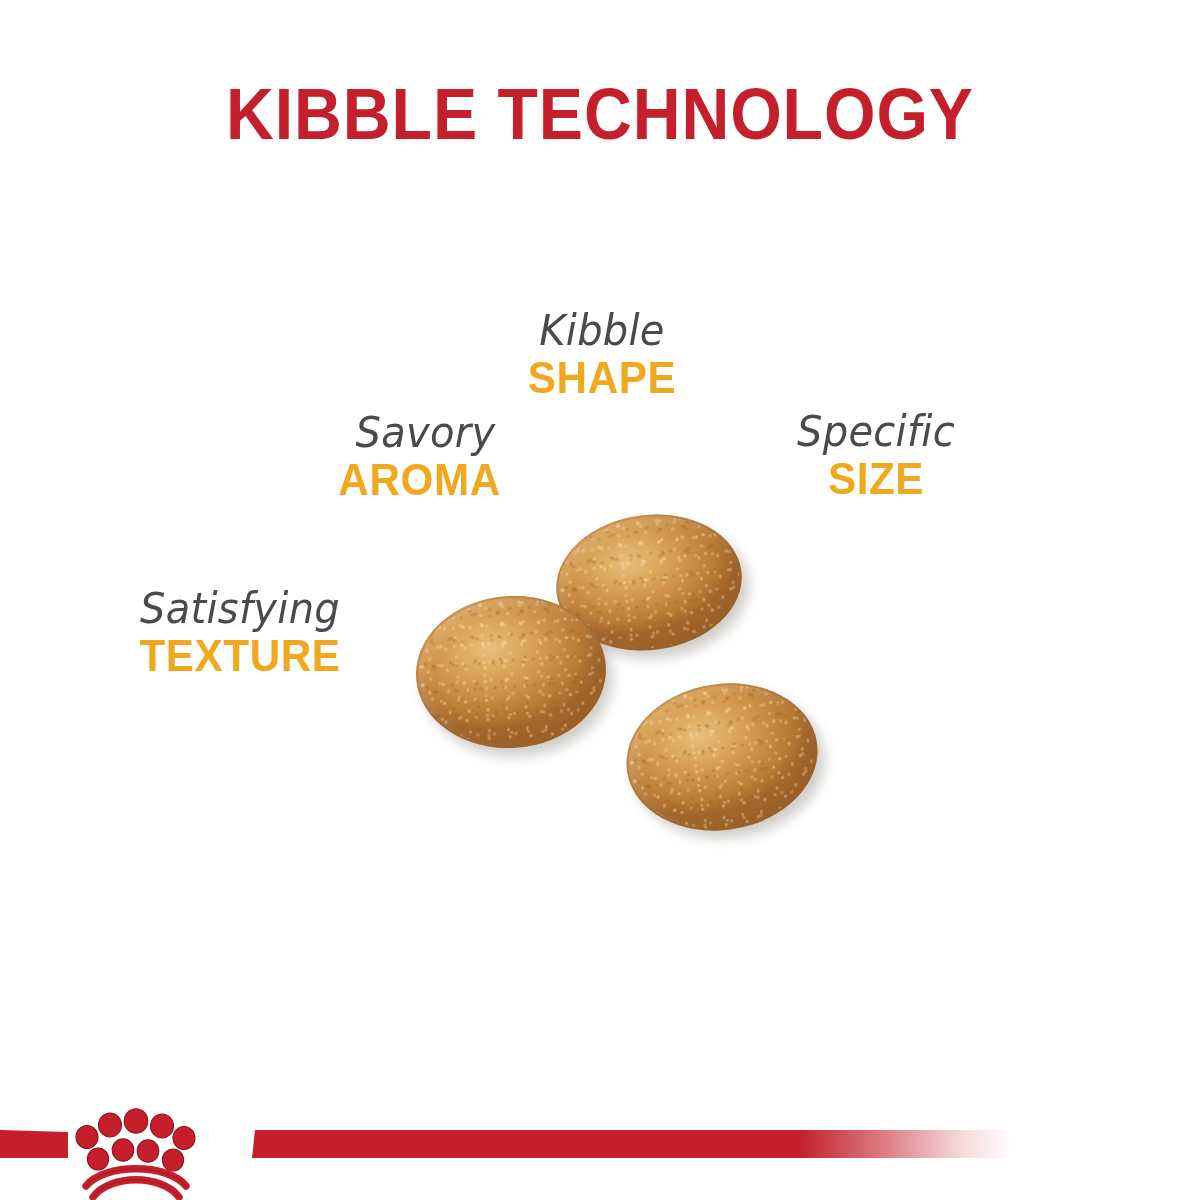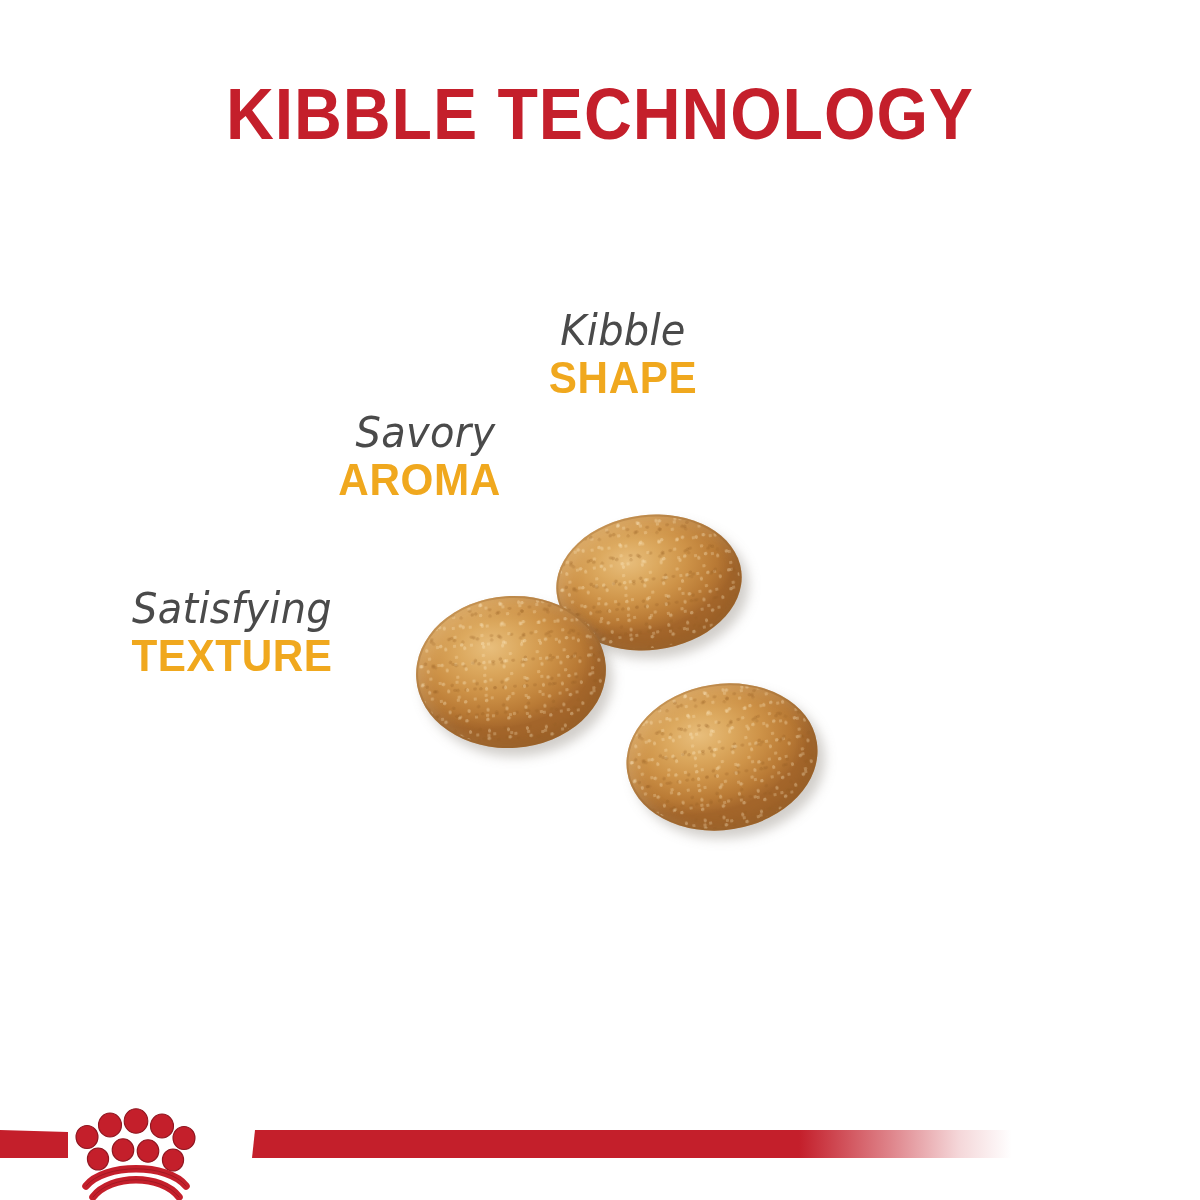--- a/index.html
+++ b/index.html
@@ -57,24 +57,24 @@
     display: block;
     color: #F0A81E;
     font-family: "Liberation Sans", sans-serif;
     font-weight: bold;
     font-size: 44px;
     letter-spacing: 0.6px;
     margin-top: 3px;
     transform: scaleX(0.96);
   }
 
-  .f-shape   { left: 443px; top: 308px;  width: 360px; }
+  .f-shape   { left: 422px; top: 308px;  width: 360px; }
   .f-aroma   { left: 148px; top: 410px;  width: 360px; text-align: right; }
   .f-size    { left: 696px; top: 409px;  width: 360px; }
-  .f-texture { left: 52px;  top: 586px;  width: 360px; }
+  .f-texture { left: 60px;  top: 586px;  width: 360px; }
   .f-flavors { left: 790px; top: 576px;  width: 360px; }
 
   
   .kibble-group {
     position: absolute;
     left: 0; top: 0;
     width: 1200px; height: 1200px;
     pointer-events: none;
   }
   .kibble {
@@ -163,20 +163,24 @@
   <div class="feature f-shape">
     <span class="lead">Kibble</span>
     <span class="key">SHAPE</span>
   </div>
 
   <div class="feature f-aroma">
     <span class="lead">Savory</span>
     <span class="key">AROMA</span>
   </div>
 
+  <div class="feature f-size">
+    <span class="lead">Specific</span>
+    <span class="key">SIZE</span>
+  </div>
 
   <div class="feature f-texture">
     <span class="lead">Satisfying</span>
     <span class="key">TEXTURE</span>
   </div>
 
 
   <div class="brand-band-left"></div>
   <div class="brand-band-right"></div>
 

